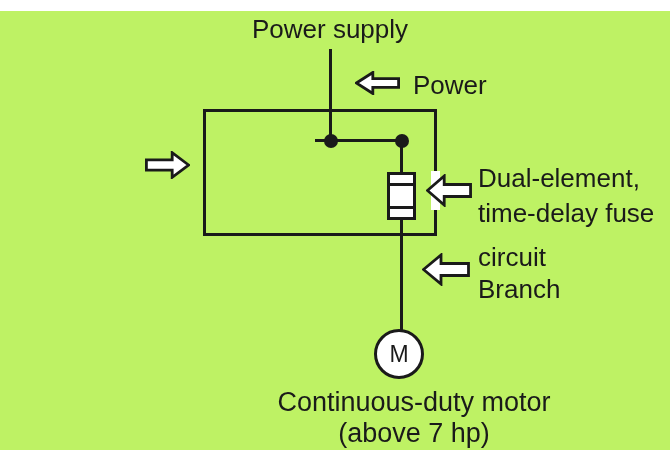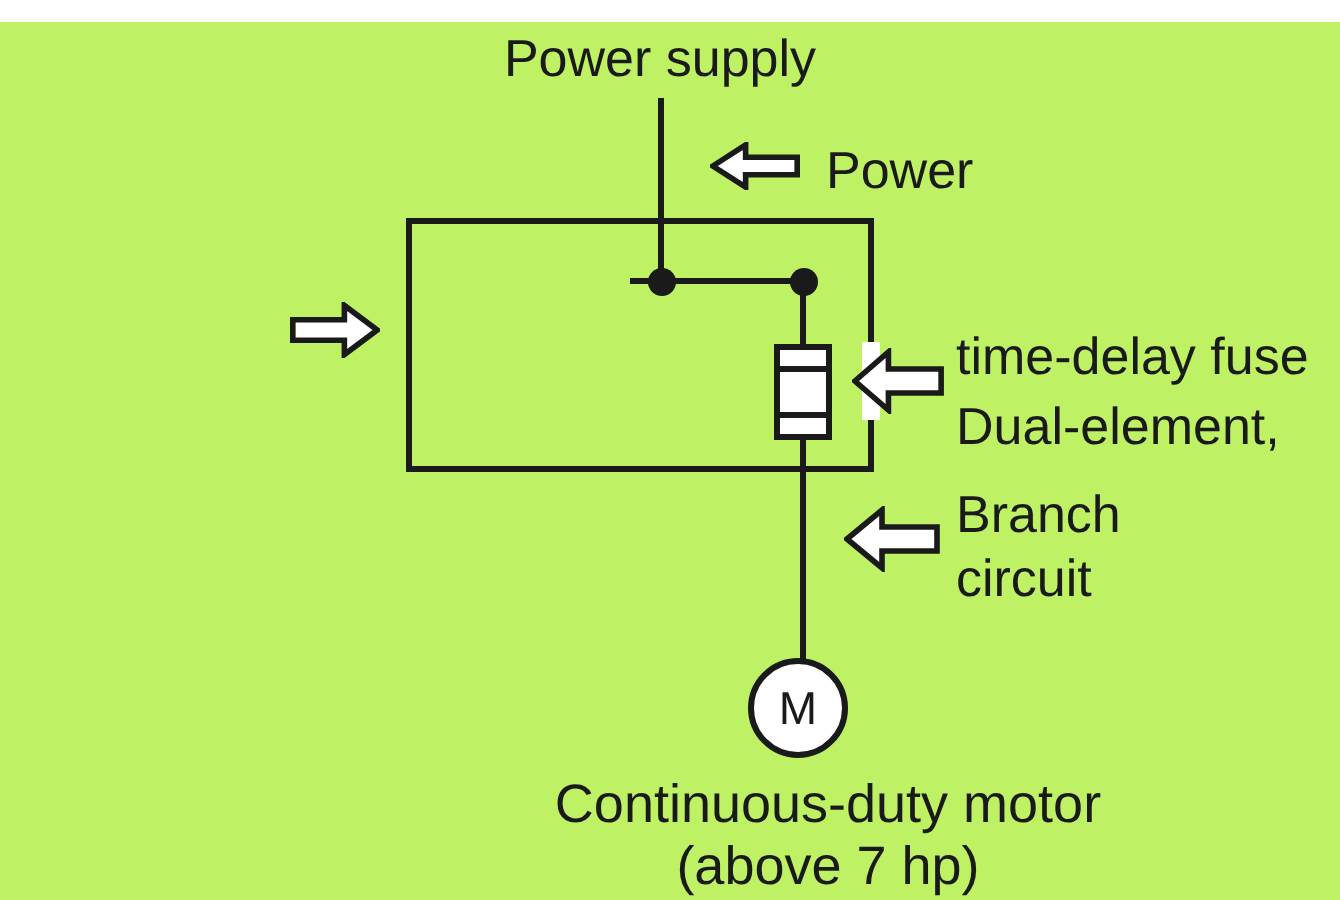--- a/index.html
+++ b/index.html
@@ -79,33 +79,33 @@
   <div class="fuse-body">
     <div class="fuse-inner t"></div>
     <div class="fuse-inner b"></div>
   </div>
   <span class="arrow fuse-arrow">
     <svg viewBox="0 0 48 33" preserveAspectRatio="none">
       <polygon points="1.5,16.5 19,2 19,10.5 46.5,10.5 46.5,22.5 19,22.5 19,31" fill="#ffffff" stroke="#1a1a1a" stroke-width="2.8" stroke-linejoin="miter" vector-effect="non-scaling-stroke"></polygon>
     </svg>
   </span>
   <div class="lbl fuse-label">
+    <div>Dual-element,</div>
     <div>time-delay fuse</div>
-    <div>Dual-element,</div>
   </div>
 
   <div class="line branch-line"></div>
   <span class="arrow branch-arrow">
     <svg viewBox="0 0 48 33" preserveAspectRatio="none">
       <polygon points="1.5,16.5 19,2 19,10.5 46.5,10.5 46.5,22.5 19,22.5 19,31" fill="#ffffff" stroke="#1a1a1a" stroke-width="2.8" stroke-linejoin="miter" vector-effect="non-scaling-stroke"></polygon>
     </svg>
   </span>
   <div class="lbl branch-label">
+    <div>circuit</div>
     <div>Branch</div>
-    <div>circuit</div>
   </div>
 
   <div class="motor-circle">
     <span>M</span>
   </div>
   <div class="lbl caption centered">
     <div>Continuous-duty motor</div>
     <div>(above 7 hp)</div>
   </div>
 

